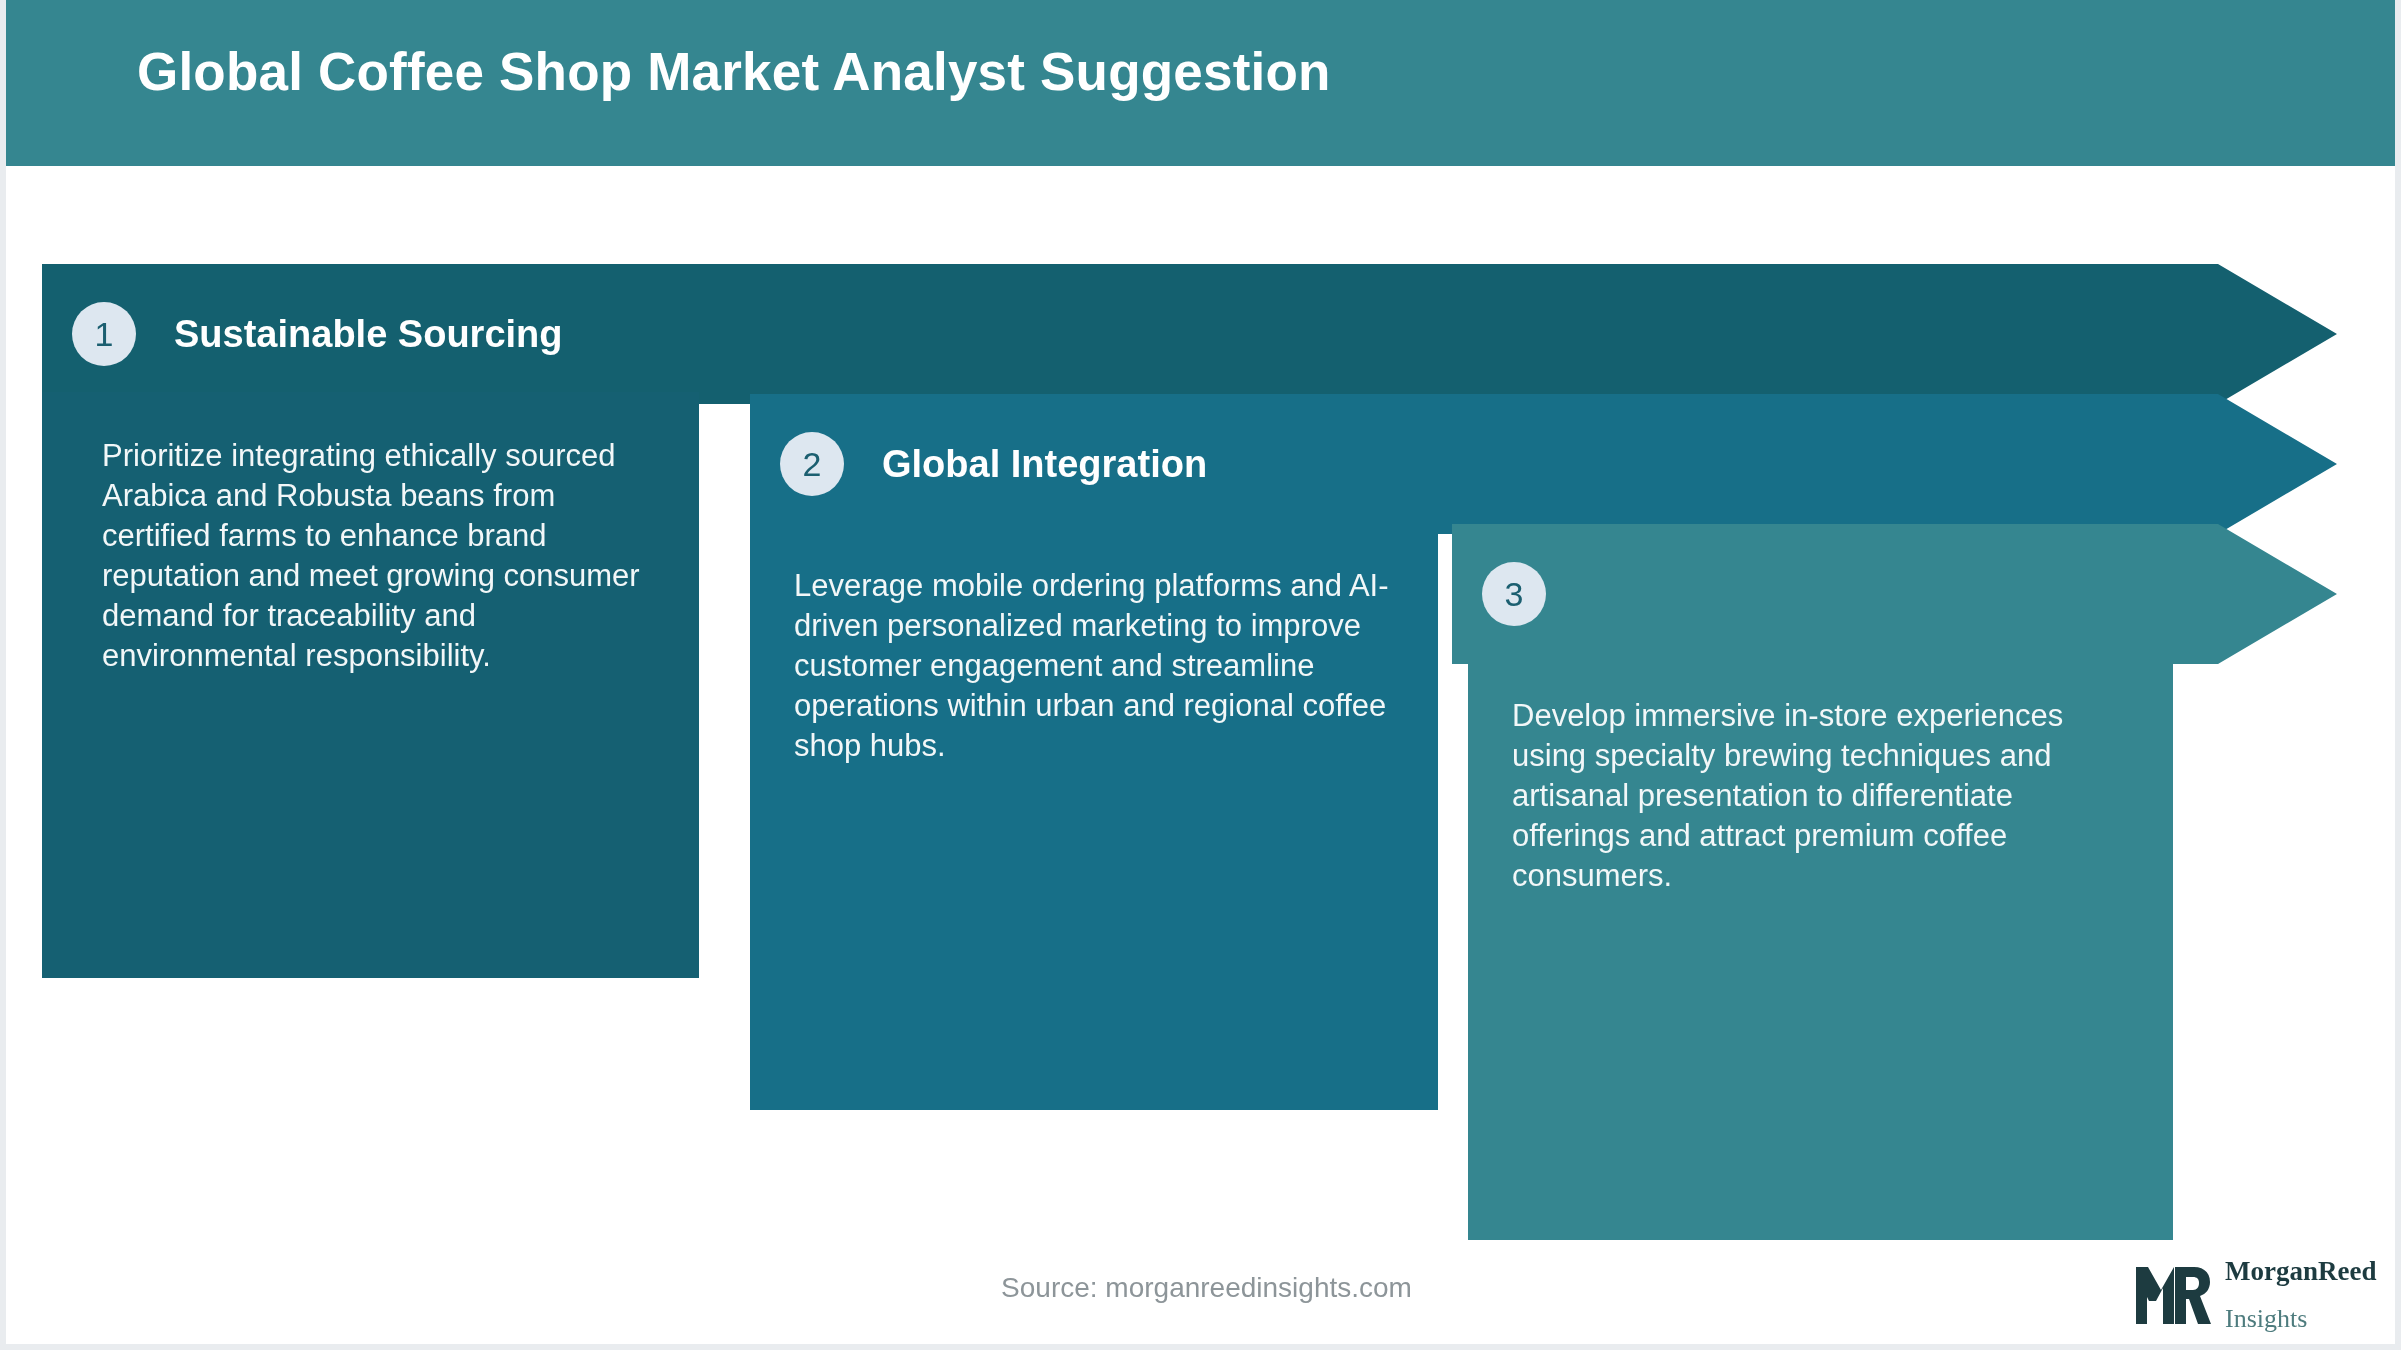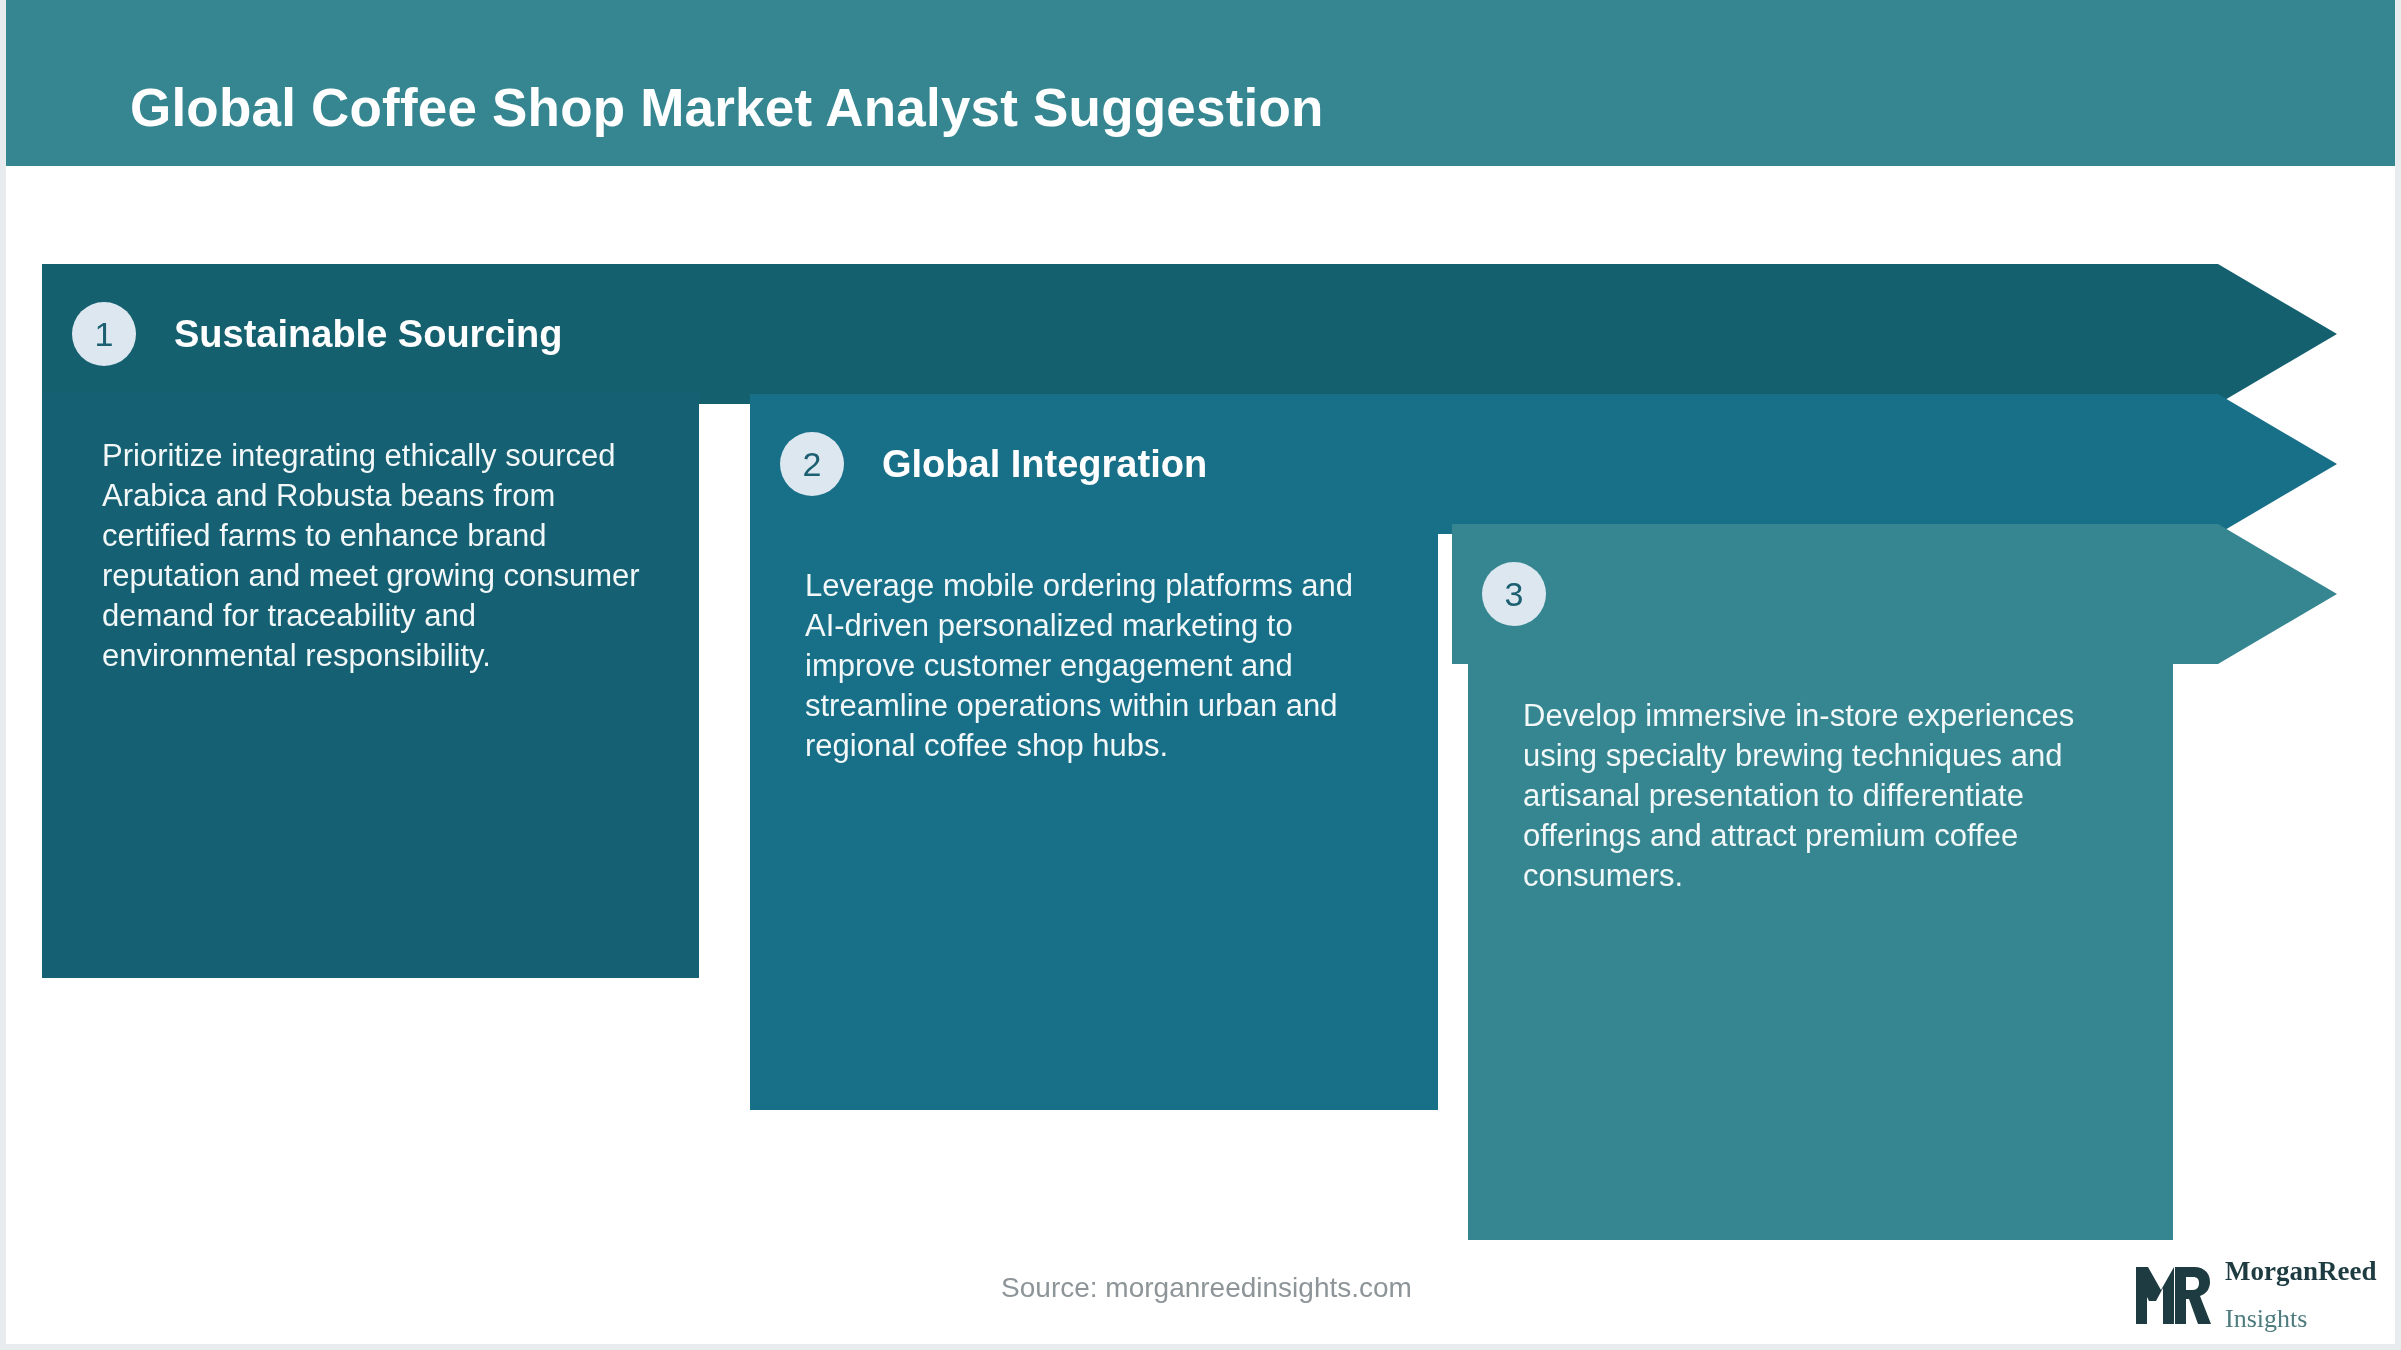--- a/index.html
+++ b/index.html
@@ -28,28 +28,27 @@
     position: absolute;
     left: 0;
     top: 0;
     width: 2401px;
     height: 166px;
     background: #358690;
     box-sizing: border-box;
   }
   #header-title {
     position: absolute;
-    left: 124px;
+    left: 131px;
     top: 41px;
     font-size: 53px;
     font-weight: bold;
     color: #ffffff;
     letter-spacing: 0.2px;
     white-space: nowrap;
-    margin-top: 36px;
   }
 
   
   .arrow-row {
     position: absolute;
     height: 140px;
   }
   .arrow-shape {
     position: absolute;
     left: 0;
@@ -99,21 +98,21 @@
     top: 0;
     padding: 44px 40px 0 60px;
     font-size: 31px;
     line-height: 40px;
     color: #f2f7f8;
     box-sizing: border-box;
     width: 100%;
   }
   .panel-2 .panel-text,
   .panel-3 .panel-text {
-    padding-left: 55px;
+    padding-left: 44px;
   }
 
   
   #source-note {
     position: absolute;
     left: 0;
     top: 1272px;
     width: 2401px;
     text-align: center;
     font-size: 28px;

